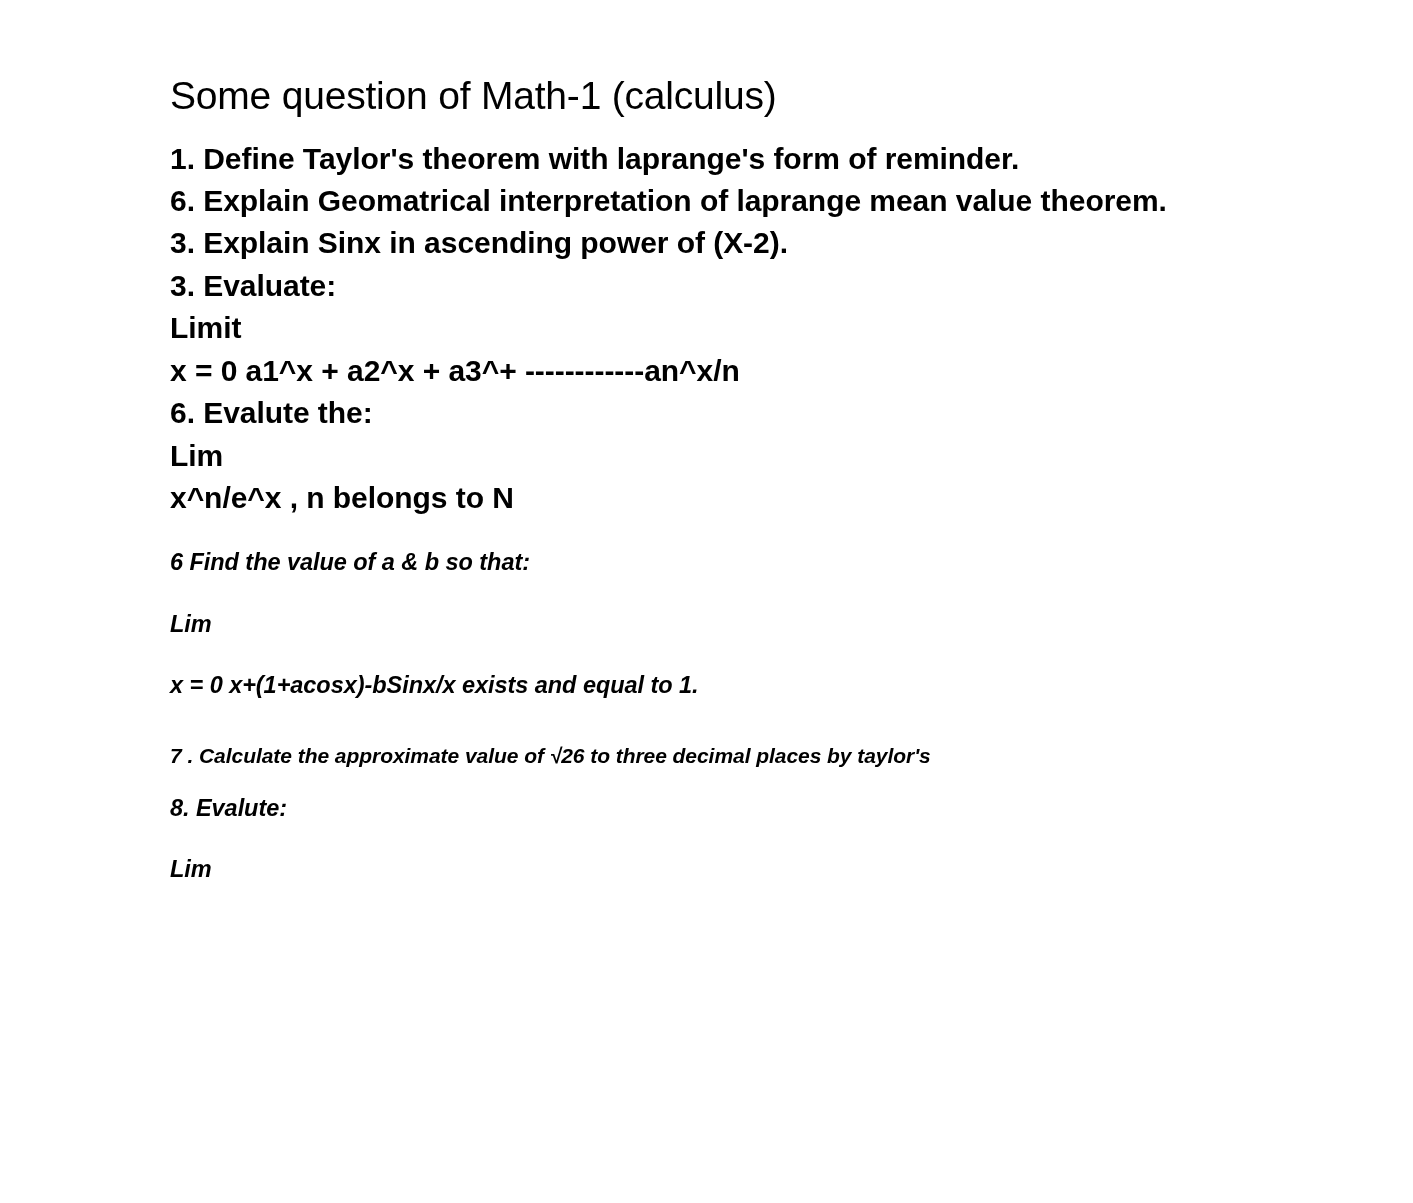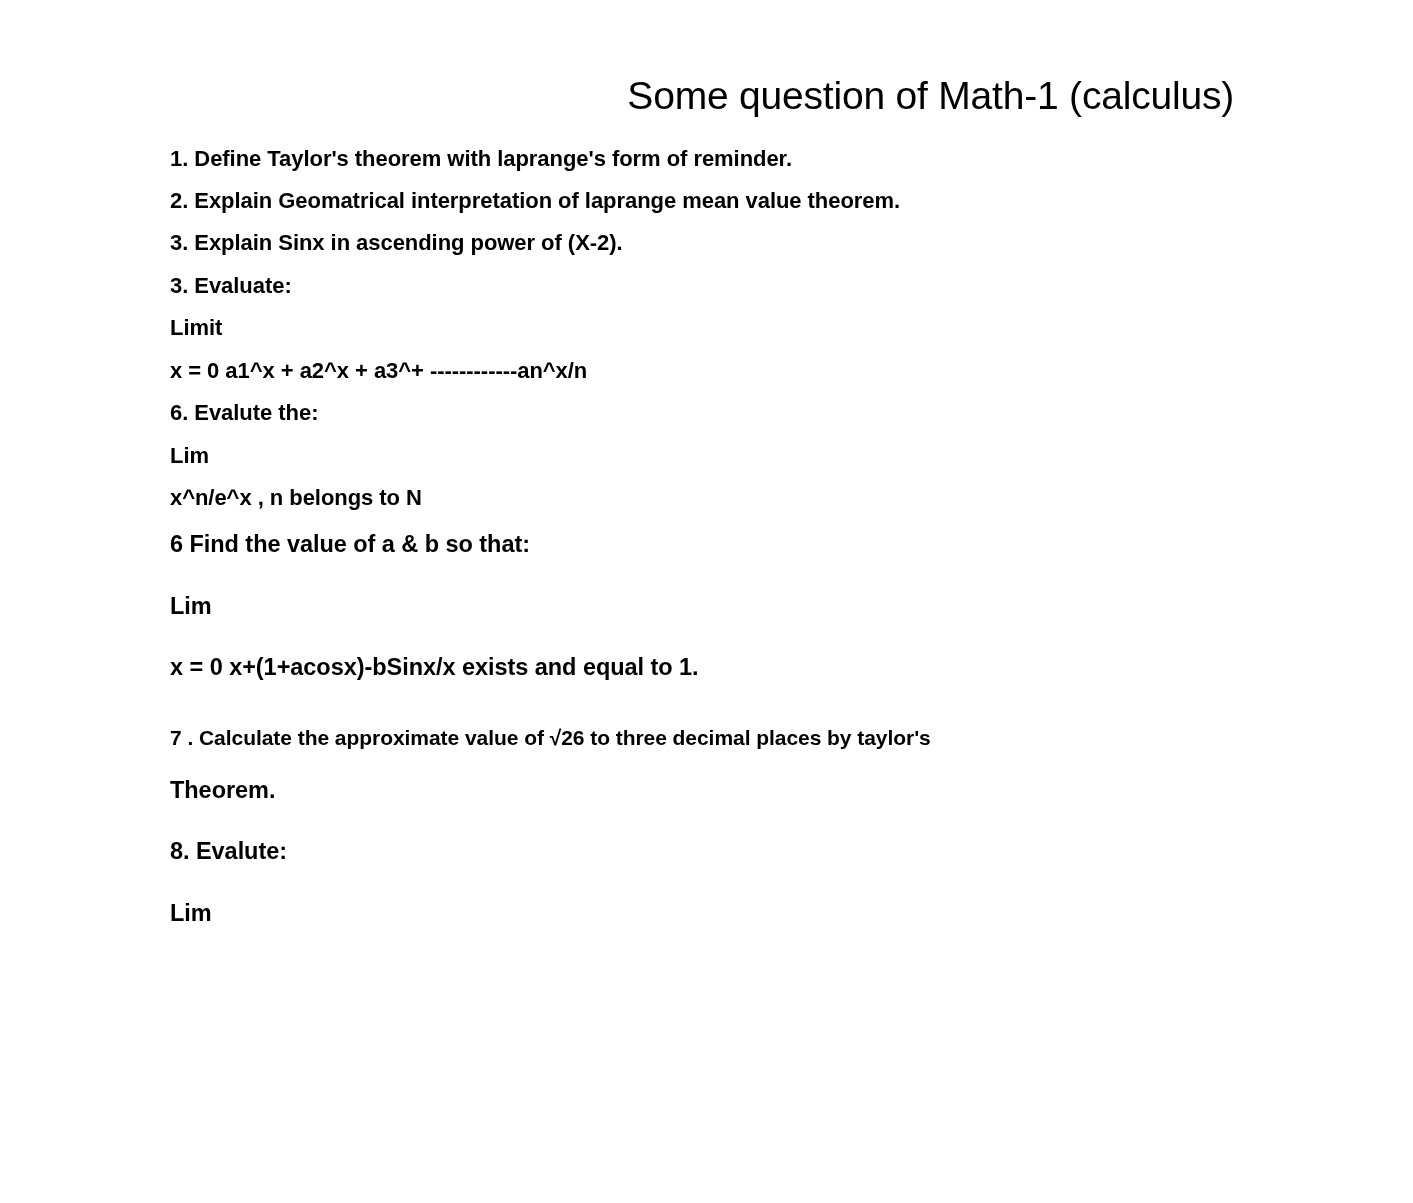--- a/index.html
+++ b/index.html
@@ -27,27 +27,26 @@
     top: 74px;
     width: 1064px;
   }
   .doc-title {
     font-size: 39px;
     font-weight: 400;
     line-height: 1.12;
     letter-spacing: -0.2px;
     margin: 0 0 20px 0;
     white-space: nowrap;
-    text-align: right;
   }
   .block-tight {
     margin: 0;
   }
   .line {
-    font-size: 22px;
+    font-size: 30px;
     font-weight: 700;
     line-height: 42.4px;
     letter-spacing: -0.05px;
     white-space: pre-wrap;
     margin: 0;
   }
   .line-spaced {
     font-size: 23.5px;
     font-weight: 700;
     line-height: 31px;
@@ -59,49 +58,49 @@
     font-size: 21px;
     font-weight: 700;
     line-height: 47px;
     letter-spacing: -0.05px;
     margin: 0 0 14px 0;
     text-align: justify;
     text-align-last: left;
     white-space: normal;
   }
   .gap-before {
-    margin-top: 10px;
+    margin-top: 28px;
+    font-style: italic;
   }
 </style>
 </head>
 <body>
 
 <div class="page">
   <div class="content">
 
     <h1 class="doc-title">Some question of Math-1 (calculus)</h1>
 
     <div class="block-tight">
       <p class="line">1. Define Taylor's theorem with laprange's form of reminder.</p>
-      <p class="line">2. Explain Geomatrical interpretation of laprange mean value theorem.</p>
+      <p class="line">6. Explain Geomatrical interpretation of laprange mean value theorem.</p>
       <p class="line">3. Explain Sinx in ascending power of (X-2).</p>
       <p class="line">3. Evaluate:</p>
       <p class="line">Limit</p>
       <p class="line">x = 0 a1^x + a2^x + a3^+ ------------an^x/n</p>
       <p class="line">6. Evalute the:</p>
       <p class="line">Lim</p>
       <p class="line">x^n/e^x , n belongs to N</p>
     </div>
 
     <div class="gap-before">
       <p class="line-spaced">6 Find the value of a &amp; b so that:</p>
       <p class="line-spaced">Lim</p>
       <p class="line-spaced">x = 0 x+(1+acosx)-bSinx/x exists and equal to 1.</p>
 
       <p class="para-justify">7 . Calculate the approximate value of √26 to three decimal places by taylor's</p>
-      <p class="line-spaced">Theorem.</p>
 
       <p class="line-spaced">8. Evalute:</p>
       <p class="line-spaced">Lim</p>
     </div>
 
   </div>
 </div>
 
 </body></html>

